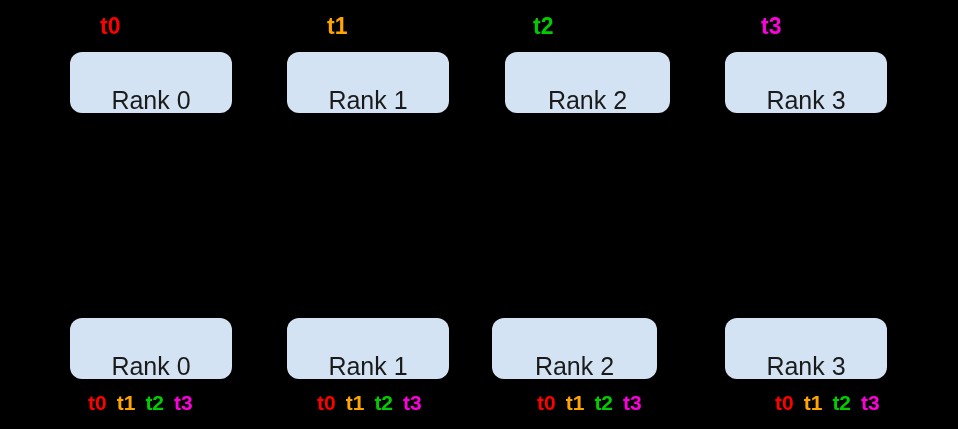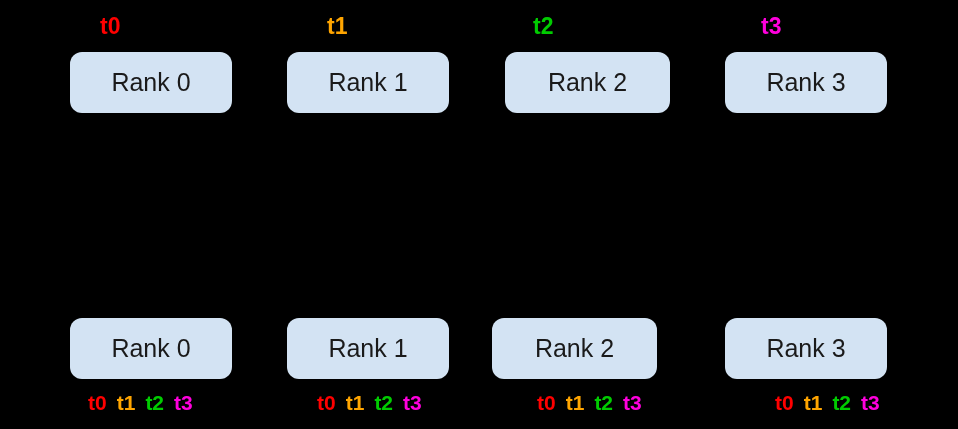--- a/index.html
+++ b/index.html
@@ -13,21 +13,21 @@
     height: 429px;
     background: #000000;
     overflow: hidden;
     font-family: "Liberation Sans", sans-serif;
   }
   .rank-box {
     position: absolute;
     background: #d3e3f3;
     border-radius: 12px;
     display: flex;
-    align-items: center;
+    align-items: flex-end;
     justify-content: center;
     box-sizing: border-box;
   }
   .rank-box-label {
     font-size: 25px;
     color: #1a1a1a;
     font-family: "Liberation Sans", sans-serif;
     line-height: 1;
     letter-spacing: 0px;
     white-space: nowrap;

